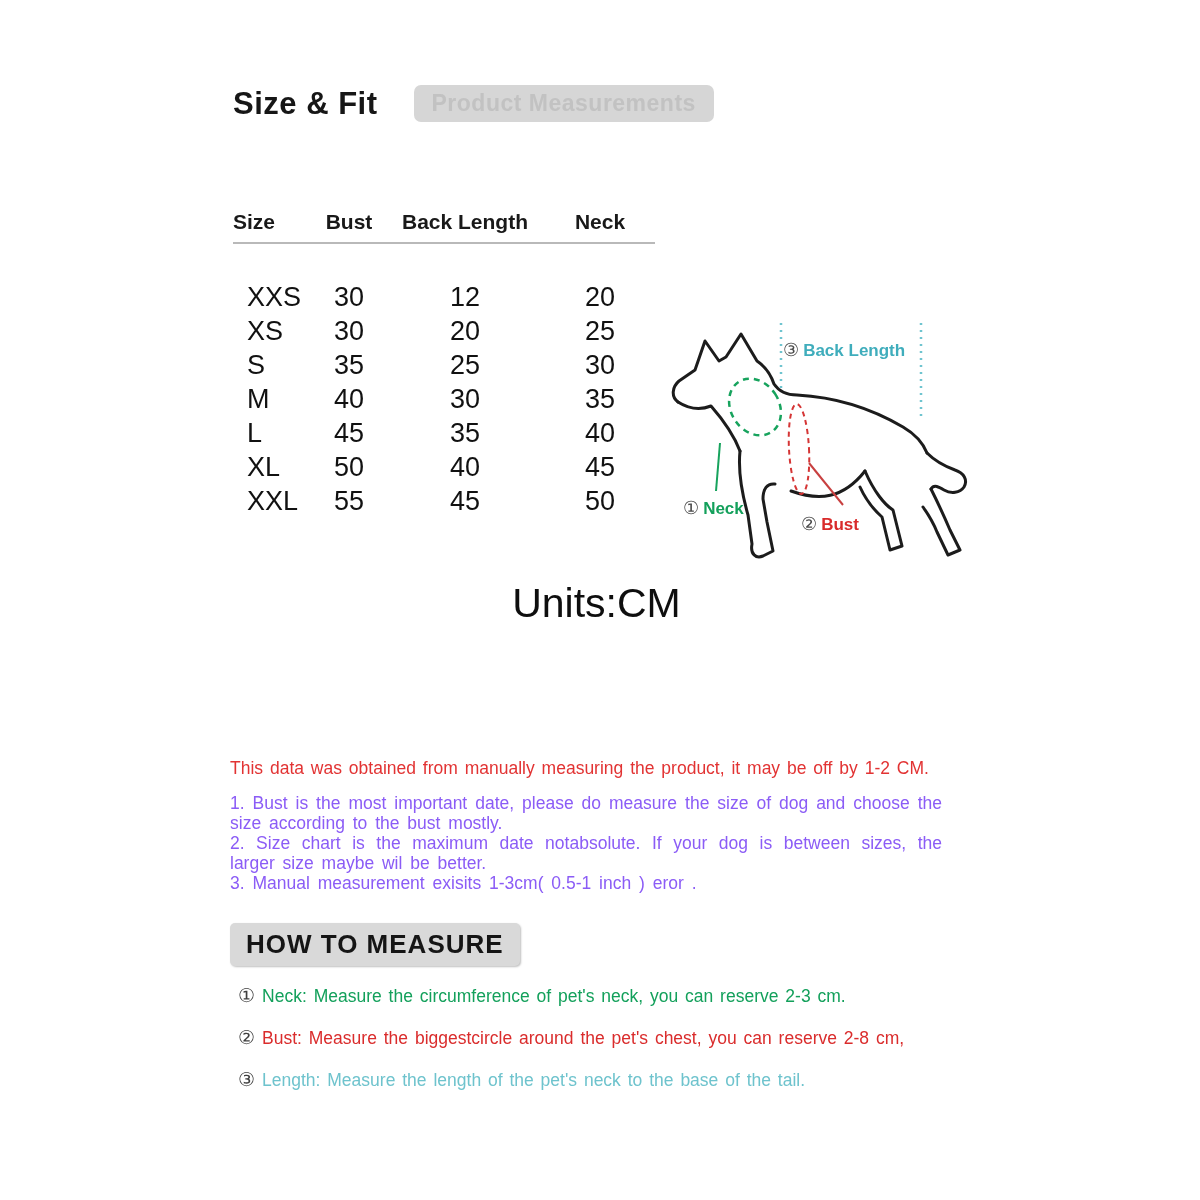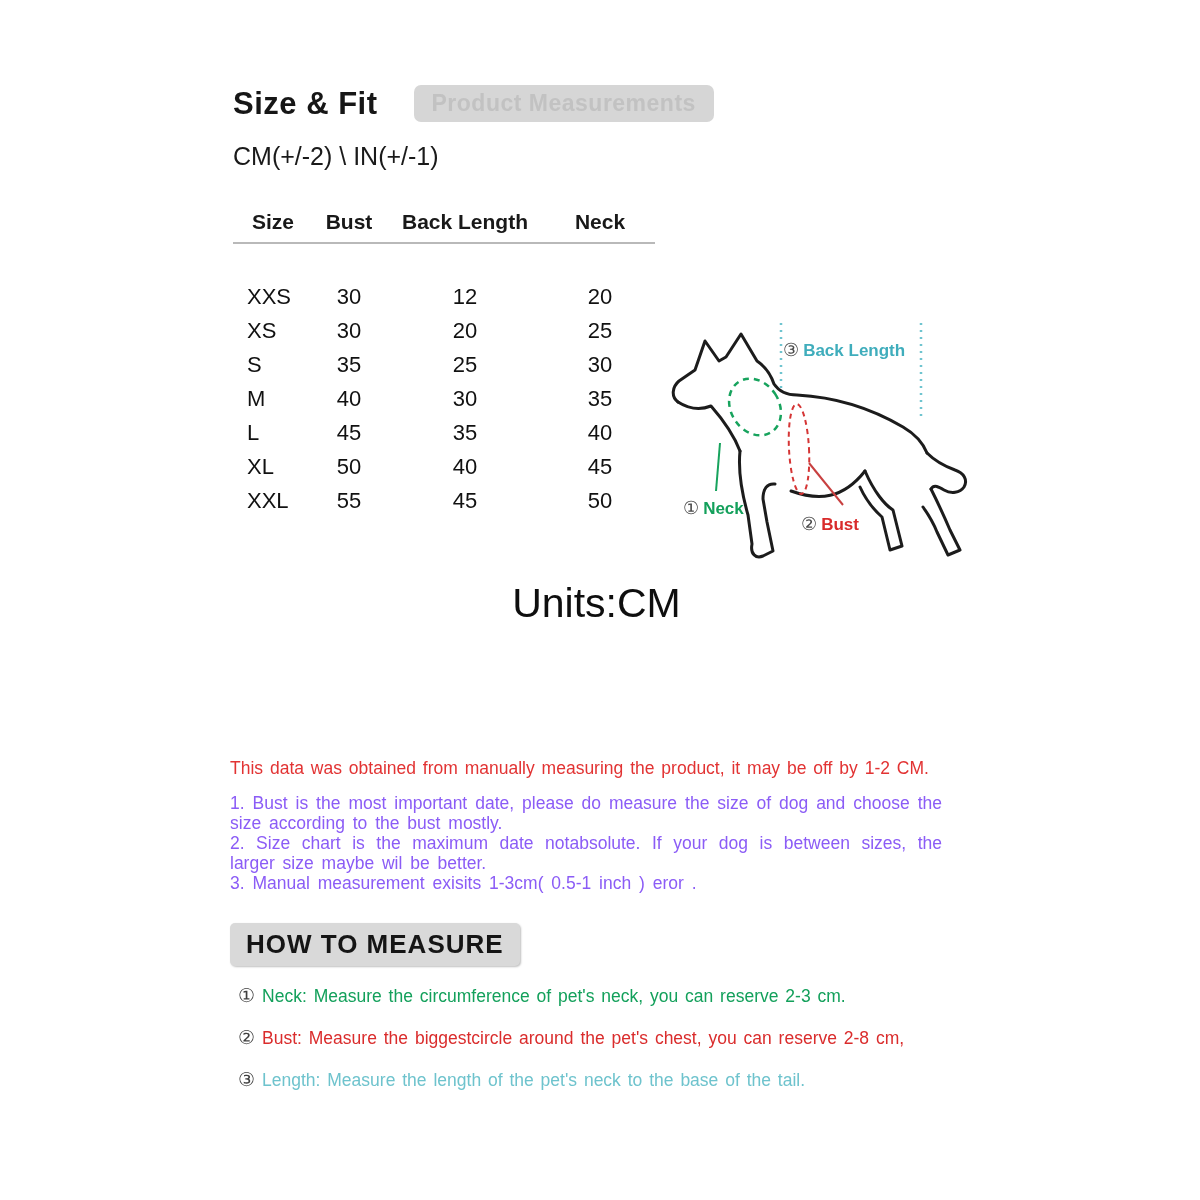--- a/index.html
+++ b/index.html
@@ -14,24 +14,24 @@
     background:#d6d6d6; color:#c2c2c2; font-size:23px; font-weight:700;
     padding:5px 18px; border-radius:7px; letter-spacing:0.5px;
   }
   .cm-line { position:absolute; left:233px; top:142px; font-size:25px; font-weight:500; color:#1a1a1a; }
 
   
   .size-table { position:absolute; left:233px; top:210px; border-collapse:collapse; }
   .size-table th {
     font-size:21px; font-weight:700; color:#191919; padding:0 0 8px 0; text-align:center;
   }
-  .size-table th.col-size { text-align:center; }
+  .size-table th.col-size { text-align:left; }
   .size-table thead tr { border-bottom:2px solid #b9b9b9; }
   .size-table td {
-    font-size:22px; font-weight:500; color:#111; text-align:center;
+    font-size:27px; font-weight:500; color:#111; text-align:center;
     height:34px; line-height:34px; padding:0;
   }
   .size-table td.col-size { text-align:left; padding-left:14px; }
   .size-table tbody tr:first-child td { padding-top:36px; }
   .c1 { width:80px; } .c2 { width:72px; } .c3 { width:160px; } .c4 { width:110px; }
 
   
   .dog-wrap { position:absolute; left:663px; top:303px; width:330px; height:270px; }
   .dog-wrap svg { position:absolute; left:0; top:0; }
   .dog-outline { fill:none; stroke:#1c1c1c; stroke-width:3; stroke-linecap:round; stroke-linejoin:round; }
@@ -68,21 +68,20 @@
 </style>
 </head>
 <body>
 
 <div class="page">
 
   <div class="title-row">
     <span class="page-title">Size &amp; Fit</span>
     <span class="badge">Product Measurements</span>
   </div>
-  <div class="cm-line">CM(+/-2) \ IN(+/-1)</div>
 
   <table class="size-table">
     <thead>
       <tr>
         <th class="c1 col-size">Size</th>
         <th class="c2">Bust</th>
         <th class="c3">Back Length</th>
         <th class="c4">Neck</th>
       </tr>
     </thead>

